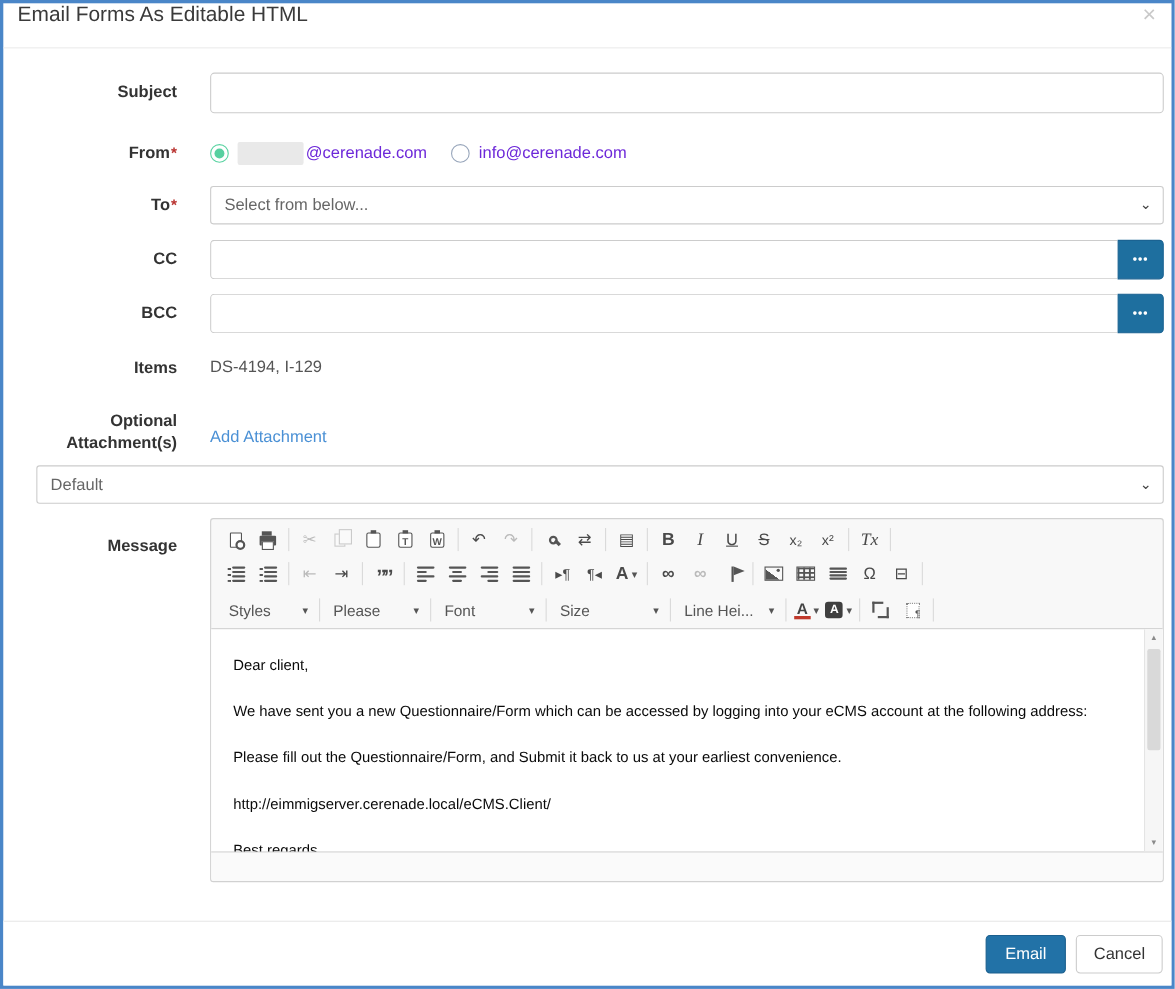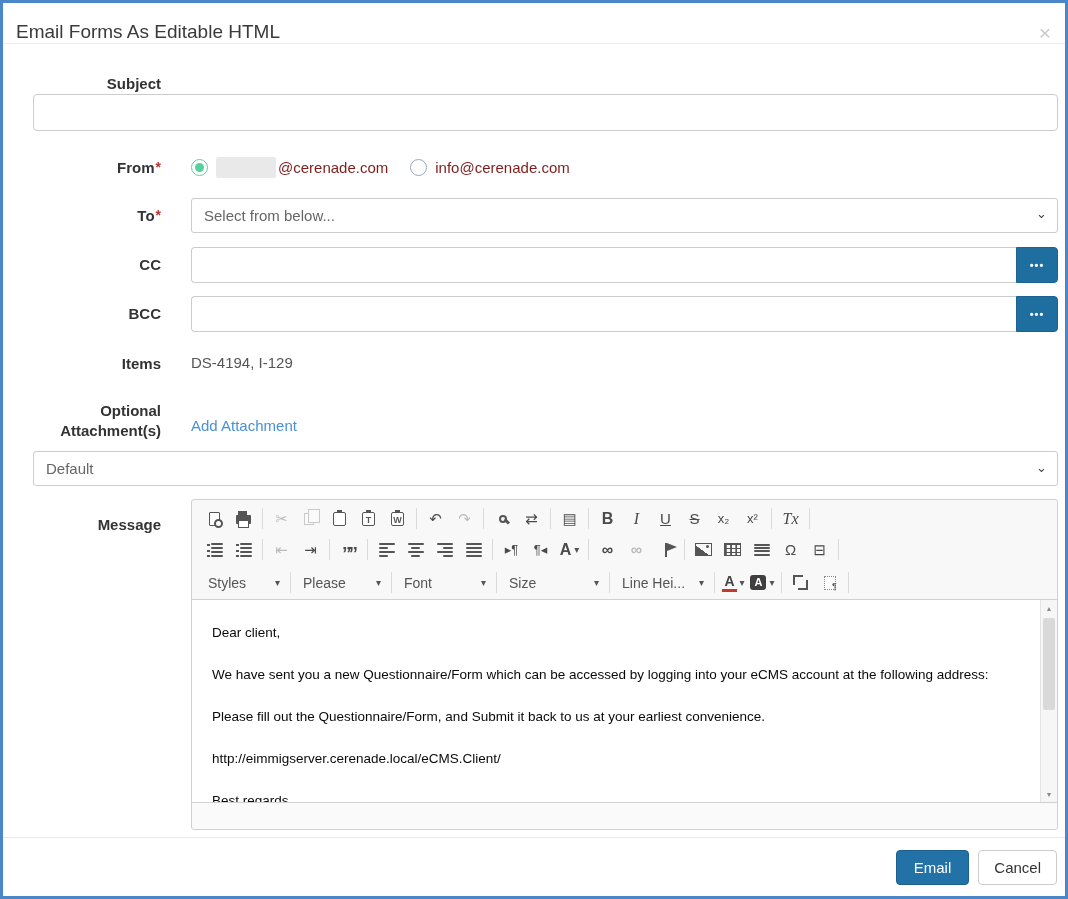--- a/index.html
+++ b/index.html
@@ -1,31 +1,31 @@
 <!DOCTYPE html>
 <html><head>
 <meta charset="utf-8">
 <style>
   html,body{margin:0;padding:0;background:#fff;}
   *{box-sizing:border-box;}
   .modal{width:1068px;height:899px;border:3px solid #4a86c8;background:#fff;position:relative;
          font-family:"Liberation Sans",sans-serif;overflow:hidden;}
-  .header{height:41px;border-bottom:1px solid #ececec;display:flex;align-items:flex-end;
+  .header{height:41px;border-bottom:1px solid #ececec;display:flex;align-items:flex-start;
           justify-content:space-between;padding:0 14px 0 13px;}
   .title{font-size:19px;color:#3a3a3a;}
   .close{color:#c9c9c9;font-size:21px;line-height:1;cursor:pointer;font-weight:400;}
   .form{padding:22px 7px 0 0;}
   .row{display:flex;margin-bottom:13px;}
   .lbl{width:158px;flex:none;text-align:right;padding-top:8px;color:#333;font-weight:600;font-size:15px;line-height:1.35;}
   .req{color:#b9322f;margin-left:1px;vertical-align:top;font-size:14px;}
   .ctl{flex:1;margin-left:30px;min-width:0;}
   .txt{width:100%;height:37px;border:1px solid #ccc;border-radius:4px;padding:0 12px;font-size:15px;color:#555;
        font-family:"Liberation Sans",sans-serif;outline:none;background:#fff;}
   
-  .radio-line{display:flex;align-items:center;padding-top:9px;font-size:15px;color:#7f1d1d;}
+  .radio-line{display:flex;align-items:center;padding-top:9px;font-size:15px;color:#6d28d9;}
   .rb{width:17px;height:17px;border-radius:50%;flex:none;position:relative;margin-right:8px;}
   .rb.on{border:1px solid #5ad3a2;background:#fff;}
   .rb.on::after{content:"";position:absolute;left:3px;top:3px;width:9px;height:9px;border-radius:50%;background:#57d0a0;}
   .rb.off{border:1px solid #98a6bb;background:#fff;margin-left:22px;}
   .redacted{display:inline-block;width:60px;height:21px;background:#e9e9e9;filter:blur(.6px);border-radius:2px;margin-right:2px;}
   
   .sel{position:relative;width:100%;height:35px;border:1px solid #ccc;border-radius:3px;background:#fff;
        display:flex;align-items:center;padding:0 26px 0 12px;color:#666;font-size:15px;cursor:pointer;}
   .sel .chev{position:absolute;right:10px;top:50%;transform:translateY(-58%);color:#444;font-size:13px;}
   
@@ -117,21 +117,21 @@
 <body>
 
 <div class="modal">
   <div class="header">
     <div class="title">Email Forms As Editable HTML</div>
     <div class="close">×</div>
   </div>
 
   <div class="form">
 
-    <div class="row" style="margin-bottom:17px;flex-direction:column;">
+    <div class="row" style="margin-bottom:17px;">
       <div class="lbl">Subject</div>
       <div class="ctl">
         <input class="txt" value="" style="">
       </div>
     </div>
 
     <div class="row" style="margin-bottom:19px;">
       <div class="lbl" style="padding-top:10px;">
         <span>From</span><span class="req">*</span>
       </div>

